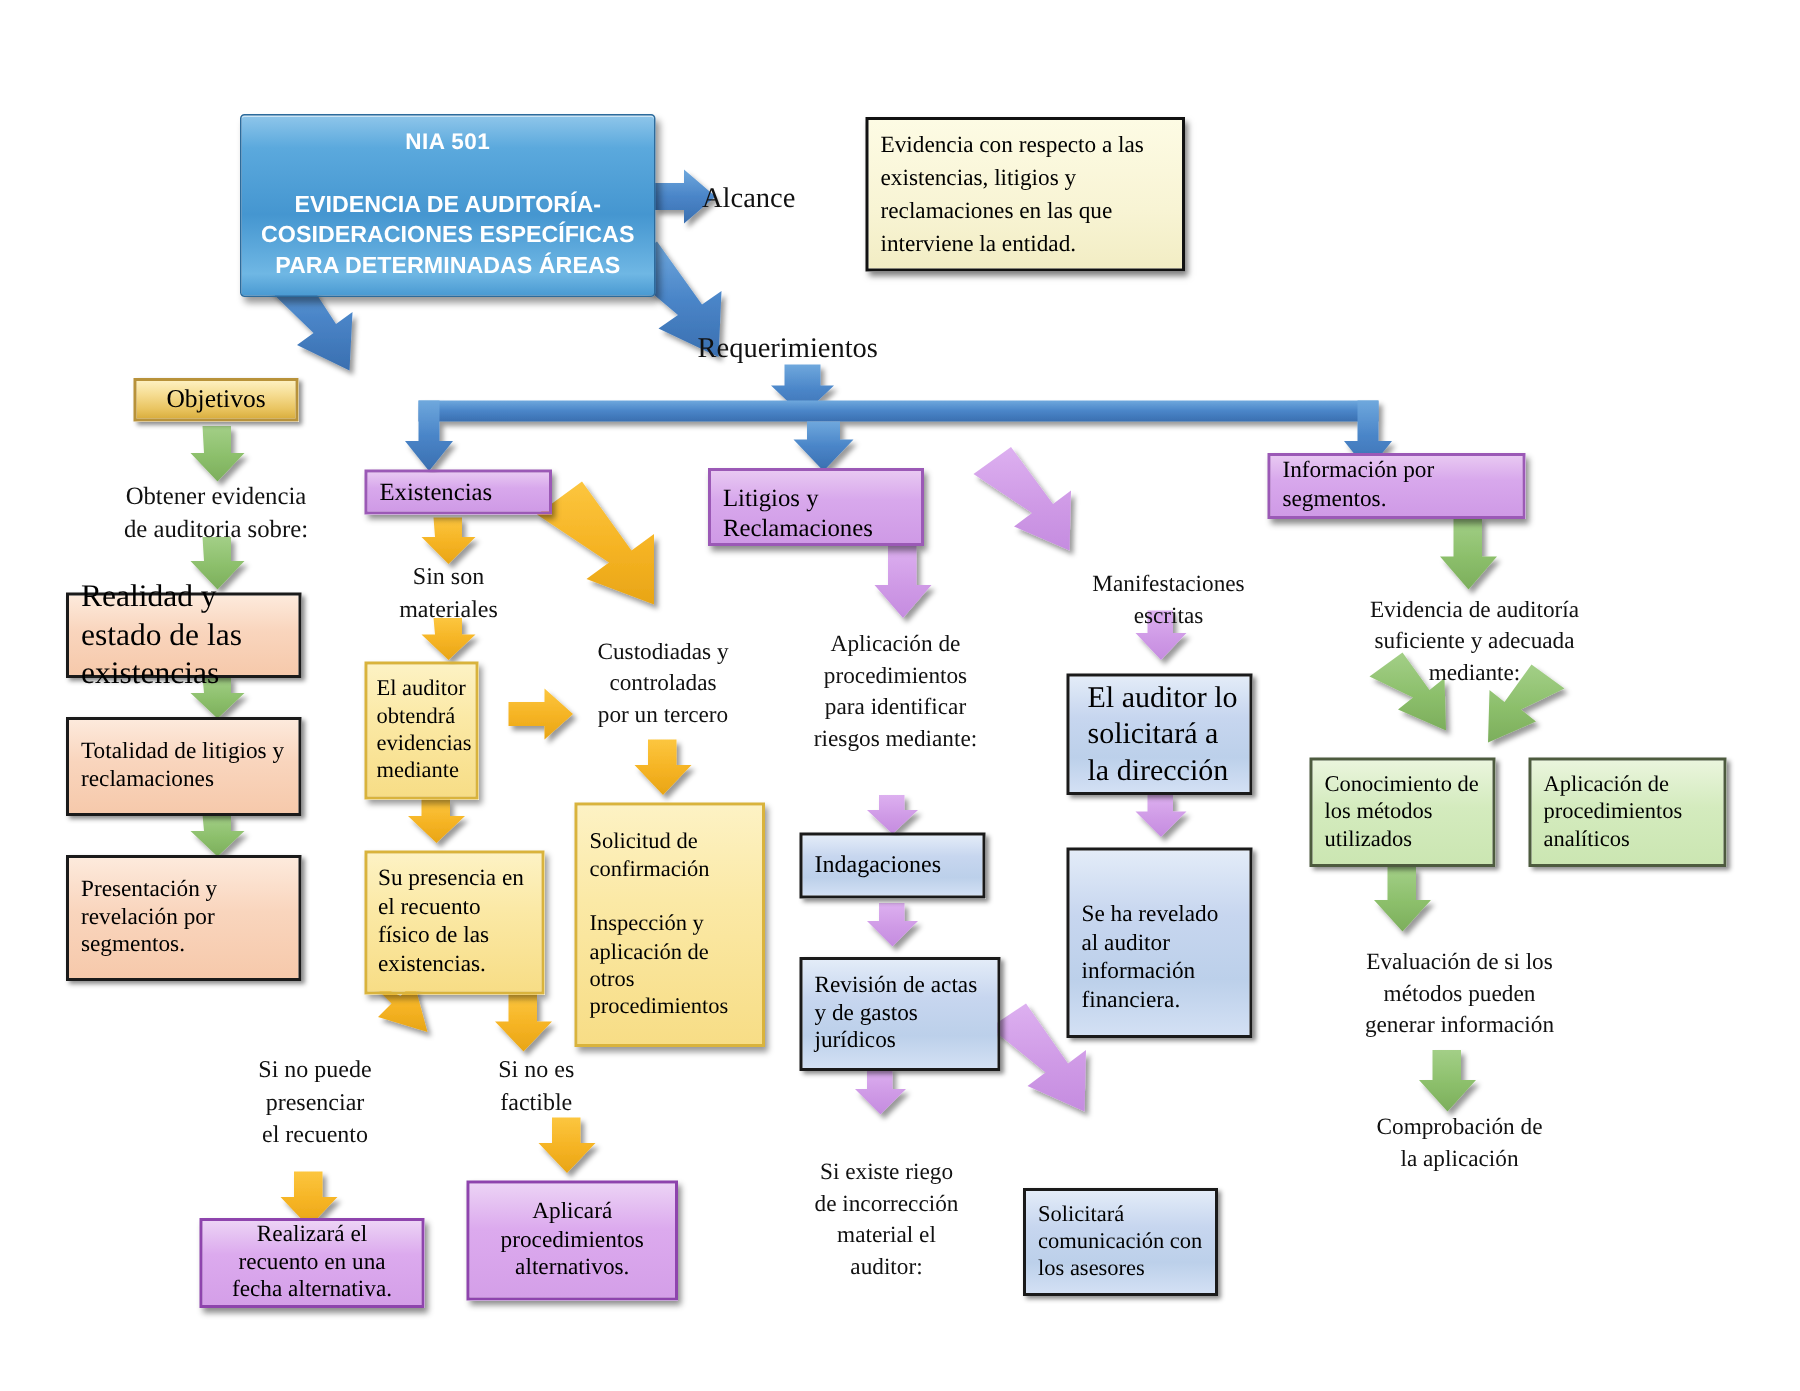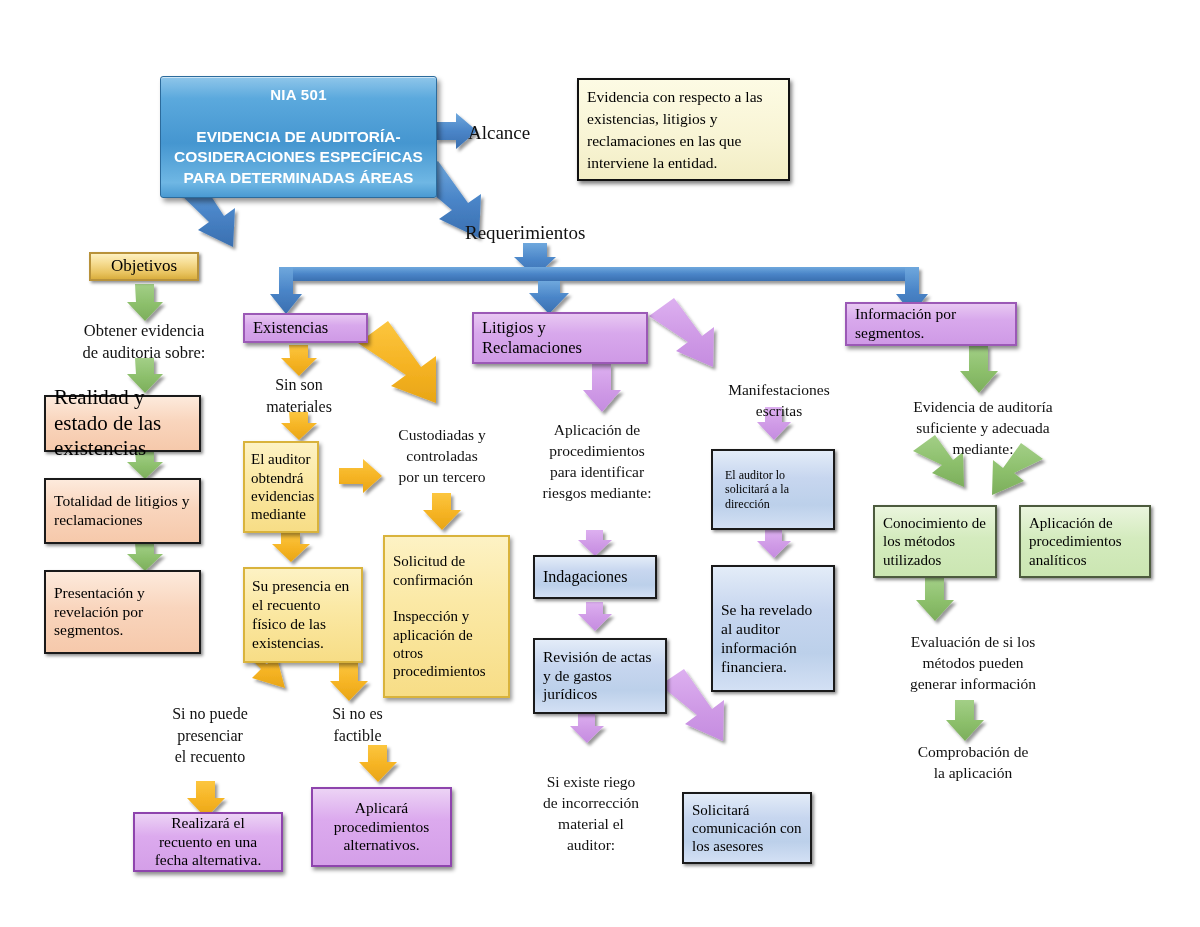--- a/index.html
+++ b/index.html
@@ -259,21 +259,21 @@
 factible</div>
 
 <div class="node purple2" style="left:133px;top:812px;width:150px;height:60px;">
   <div class="txt" style="font-size:15.5px;text-align:center;">Realizará el recuento en una fecha alternativa.</div>
 </div>
 
 <div class="node purple2" style="left:311px;top:787px;width:141px;height:80px;">
   <div class="txt" style="font-size:15.5px;text-align:center;">Aplicará procedimientos alternativos.</div>
 </div>
 
-<div class="node purple" style="left:472px;top:312px;width:176px;height:52px;align-items:flex-start;">
+<div class="node purple" style="left:472px;top:312px;width:144px;height:52px;align-items:flex-start;justify-content:flex-end;">
   <div class="txt" style="font-size:16.5px;padding:0 8px;">Litigios y Reclamaciones</div>
 </div>
 
 <div class="label" style="left:533px;top:420px;width:128px;font-size:15.5px;white-space:pre-line;">Aplicación de
 procedimientos
 para identificar
 riesgos mediante:</div>
 
 <div class="node blue" style="left:533px;top:555px;width:124px;height:44px;">
   <div class="txt" style="font-size:16px;">Indagaciones</div>
@@ -289,21 +289,21 @@
 auditor:</div>
 
 <div class="node blue" style="left:682px;top:792px;width:130px;height:72px;">
   <div class="txt" style="font-size:15px;">Solicitará comunicación con los asesores</div>
 </div>
 
 <div class="label" style="left:706px;top:380px;width:146px;font-size:15.5px;white-space:pre-line;">Manifestaciones
 escritas</div>
 
 <div class="node blue" style="left:711px;top:449px;width:124px;height:81px;">
-  <div class="txt" style="font-size:12px;padding-left:12px;">El auditor lo solicitará a la dirección</div>
+  <div class="txt" style="font-size:20px;padding-left:12px;">El auditor lo solicitará a la dirección</div>
 </div>
 
 <div class="node blue" style="left:711px;top:565px;width:124px;height:127px;">
   <div class="txt" style="font-size:15.5px;margin-top:21px;">Se ha revelado al auditor información financiera.</div>
 </div>
 
 <div class="node purple" style="left:845px;top:302px;width:172px;height:44px;align-items:flex-start;">
   <div class="txt" style="font-size:15.5px;padding:0 8px;">Información por segmentos.</div>
 </div>
 

